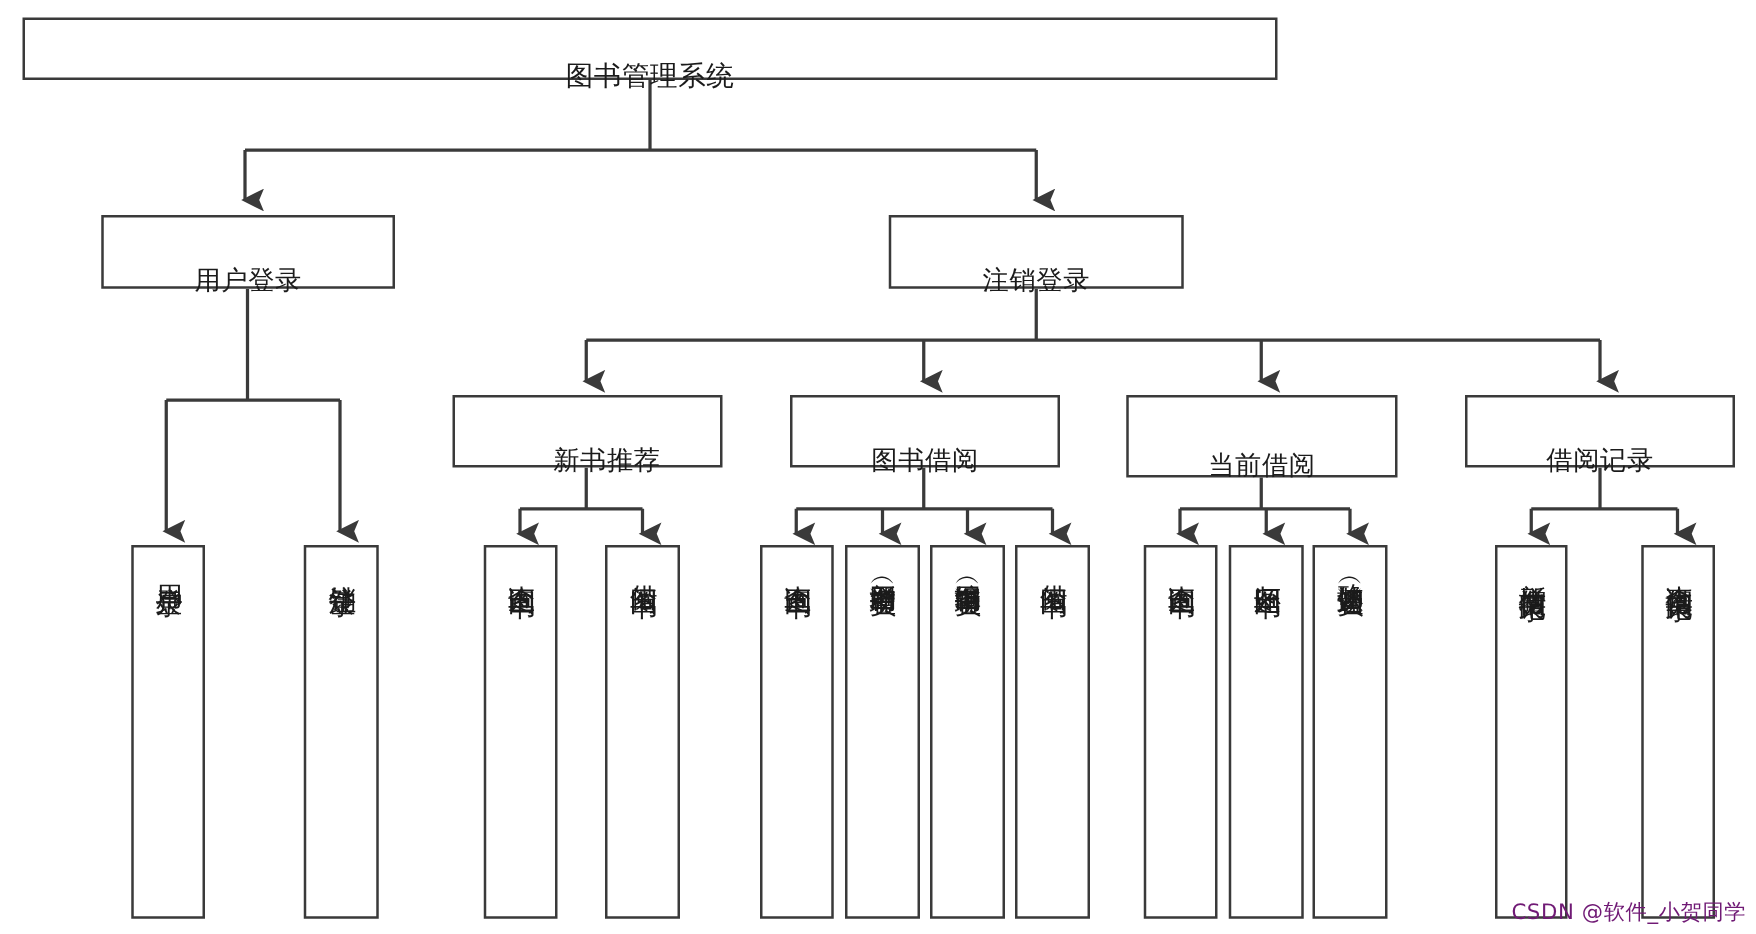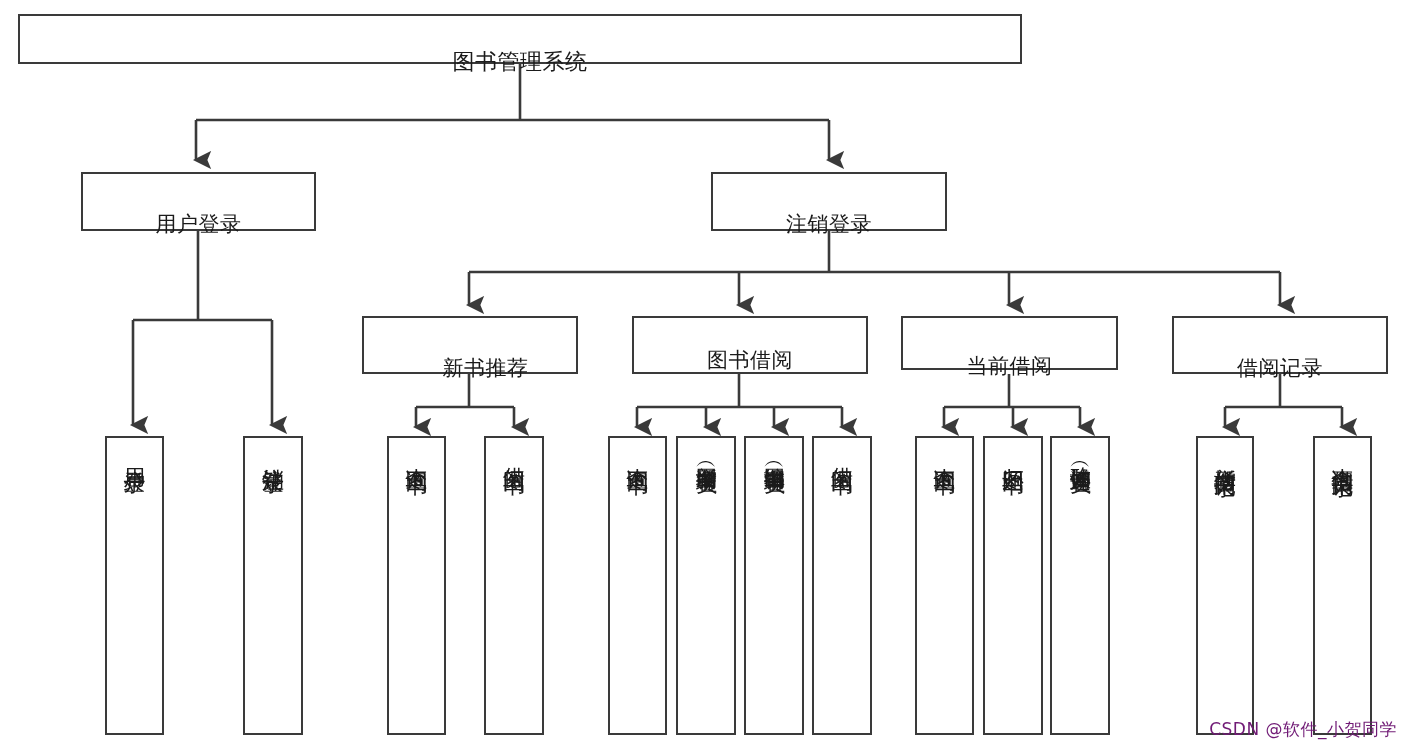--- a/index.html
+++ b/index.html
@@ -129,24 +129,24 @@
   <div class="node-box" id="l2-0" style="left: 81px; top: 172px; width: 235px; height: 59px;">
     <span class="node-label-h">用户登录</span>
   </div>
   <div class="node-box" id="l2-1" style="left: 711px; top: 172px; width: 236px; height: 59px;">
     <span class="node-label-h">注销登录</span>
   </div>
 
   <div class="node-box" id="l3-0" style="left: 362px; top: 316px; width: 216px; height: 58px; padding-left: 31px;">
     <span class="node-label-h">新书推荐</span>
   </div>
-  <div class="node-box" id="l3-1" style="left: 632px; top: 316px; width: 236px; height: 58px; align-items: flex-end;">
+  <div class="node-box" id="l3-1" style="left: 632px; top: 316px; width: 216px; height: 58px;">
     <span class="node-label-h">图书借阅</span>
   </div>
-  <div class="node-box" id="l3-2" style="left: 901px; top: 316px; width: 217px; height: 54px;">
+  <div class="node-box" id="l3-2" style="left: 901px; top: 316px; width: 217px; height: 66px;">
     <span class="node-label-h">当前借阅</span>
   </div>
   <div class="node-box" id="l3-3" style="left: 1172px; top: 316px; width: 216px; height: 58px;">
     <span class="node-label-h">借阅记录</span>
   </div>
 
   <div class="node-box leaf" id="leaf-0" style="left: 105px; top: 436px; width: 59px; height: 299px;">
     <span class="node-label-v">用户登录</span>
   </div>
   <div class="node-box leaf" id="leaf-1" style="left: 243px; top: 436px; width: 60px; height: 299px;">

